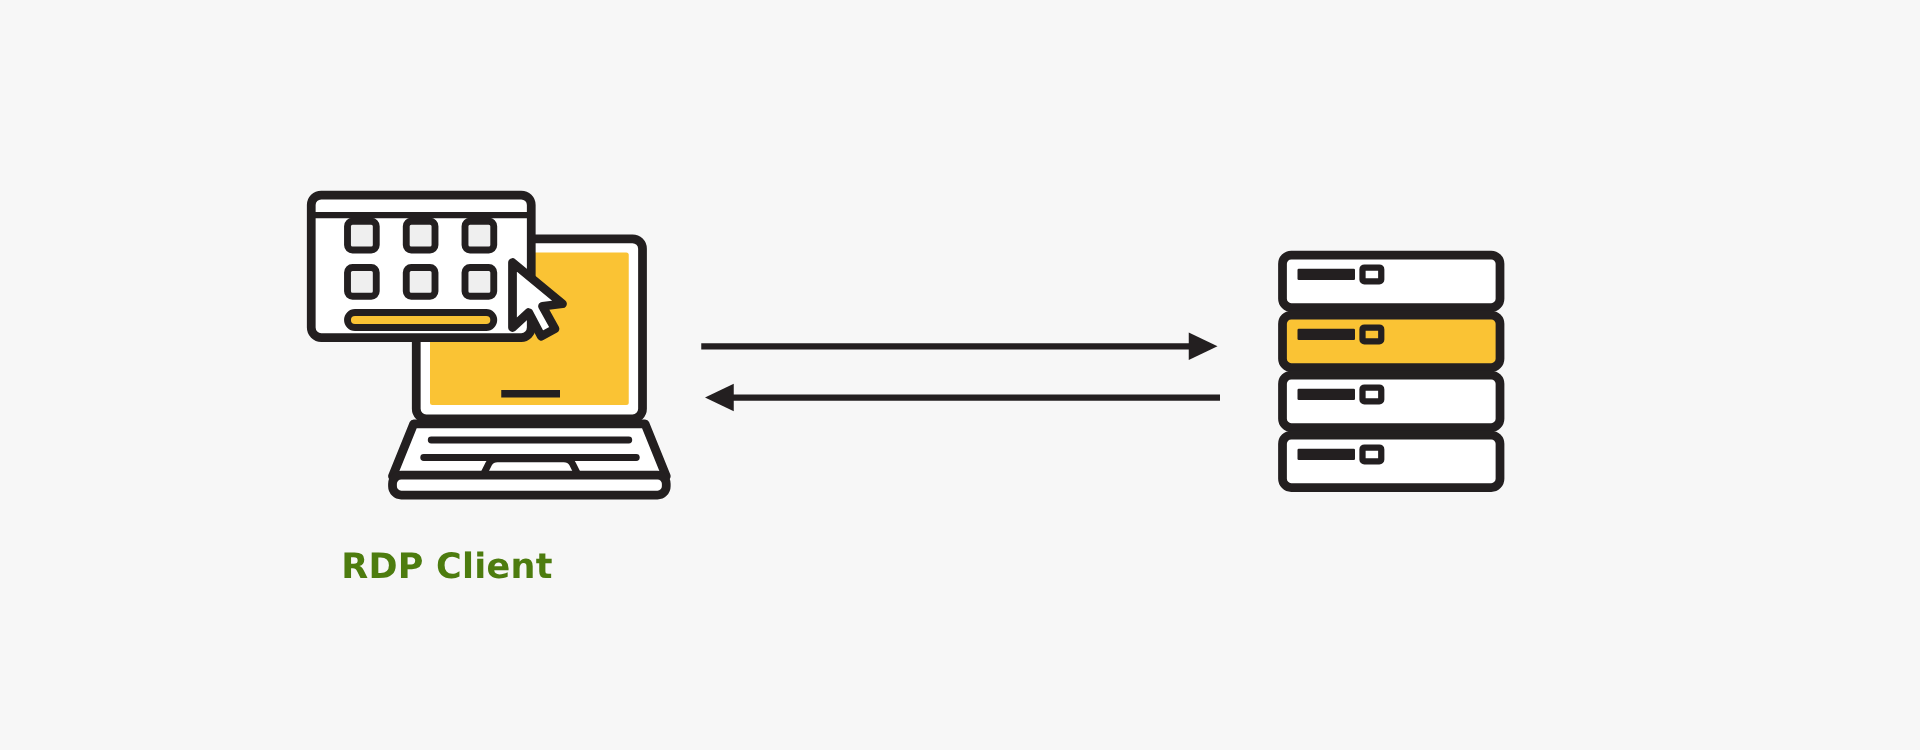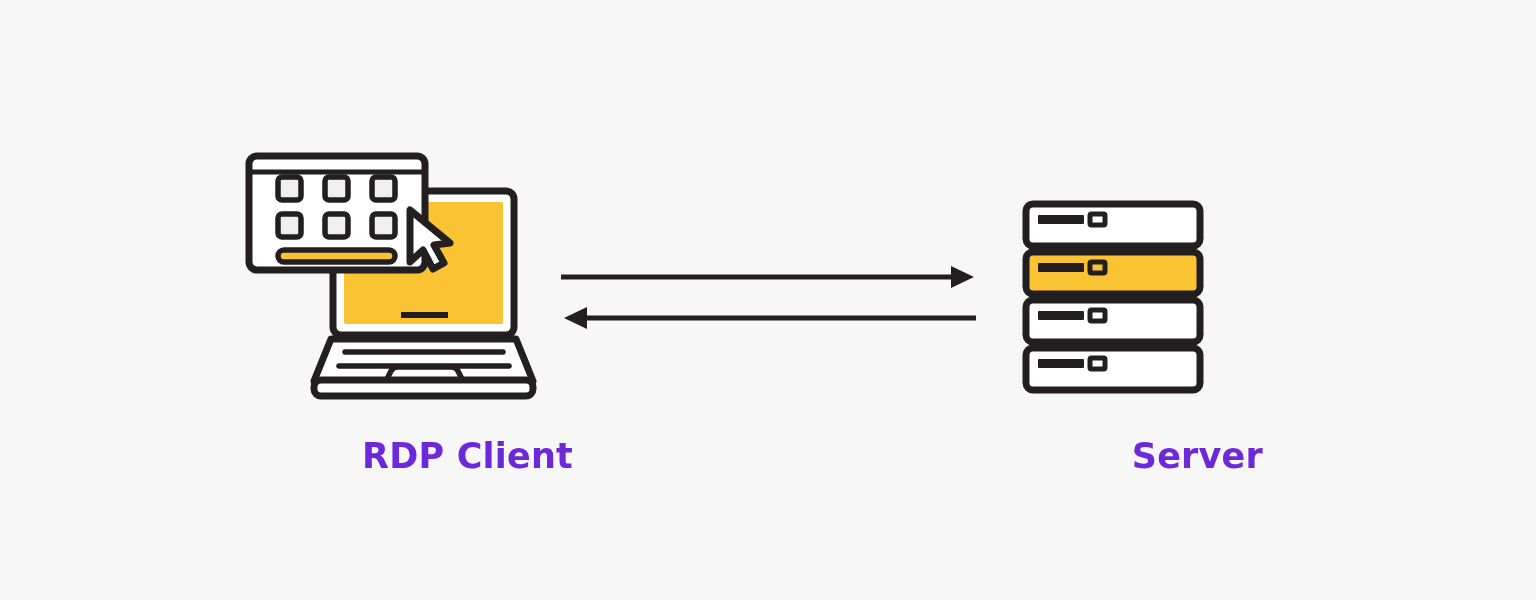--- a/index.html
+++ b/index.html
@@ -18,23 +18,23 @@
     position: absolute;
     left: 0;
     top: 0;
     width: 1536px;
     height: 600px;
   }
   .node-label {
     position: absolute;
     font-family: "DejaVu Sans", "Liberation Sans", sans-serif;
     font-weight: bold;
-    font-size: 35px;
-    color: #6d28d9;
-    text-align: right;
+    font-size: 28px;
+    color: #4d7c0f;
+    text-align: left;
     letter-spacing: 0.2px;
     white-space: nowrap;
   }
   #client-label {
     left: 273px;
     top: 436px;
     width: 300px;
   }
   #server-label {
     left: 963px;
@@ -141,15 +141,14 @@
         <rect x="1026" y="348" width="174" height="42" rx="7" ry="7" fill="#FFFFFF" stroke="#231F20" stroke-width="7"></rect>
         <rect x="1038" y="359" width="46" height="9" rx="1" ry="1" fill="#231F20"></rect>
         <rect x="1090" y="358" width="15" height="11" rx="1.5" ry="1.5" fill="#FFFFFF" stroke="#231F20" stroke-width="5"></rect>
       </g>
     </g>
 
   </svg>
 
   <div class="node-label" id="client-label">RDP Client</div>
 
-  <div class="node-label" id="server-label">Server</div>
 
 </div>
 
 </body></html>

